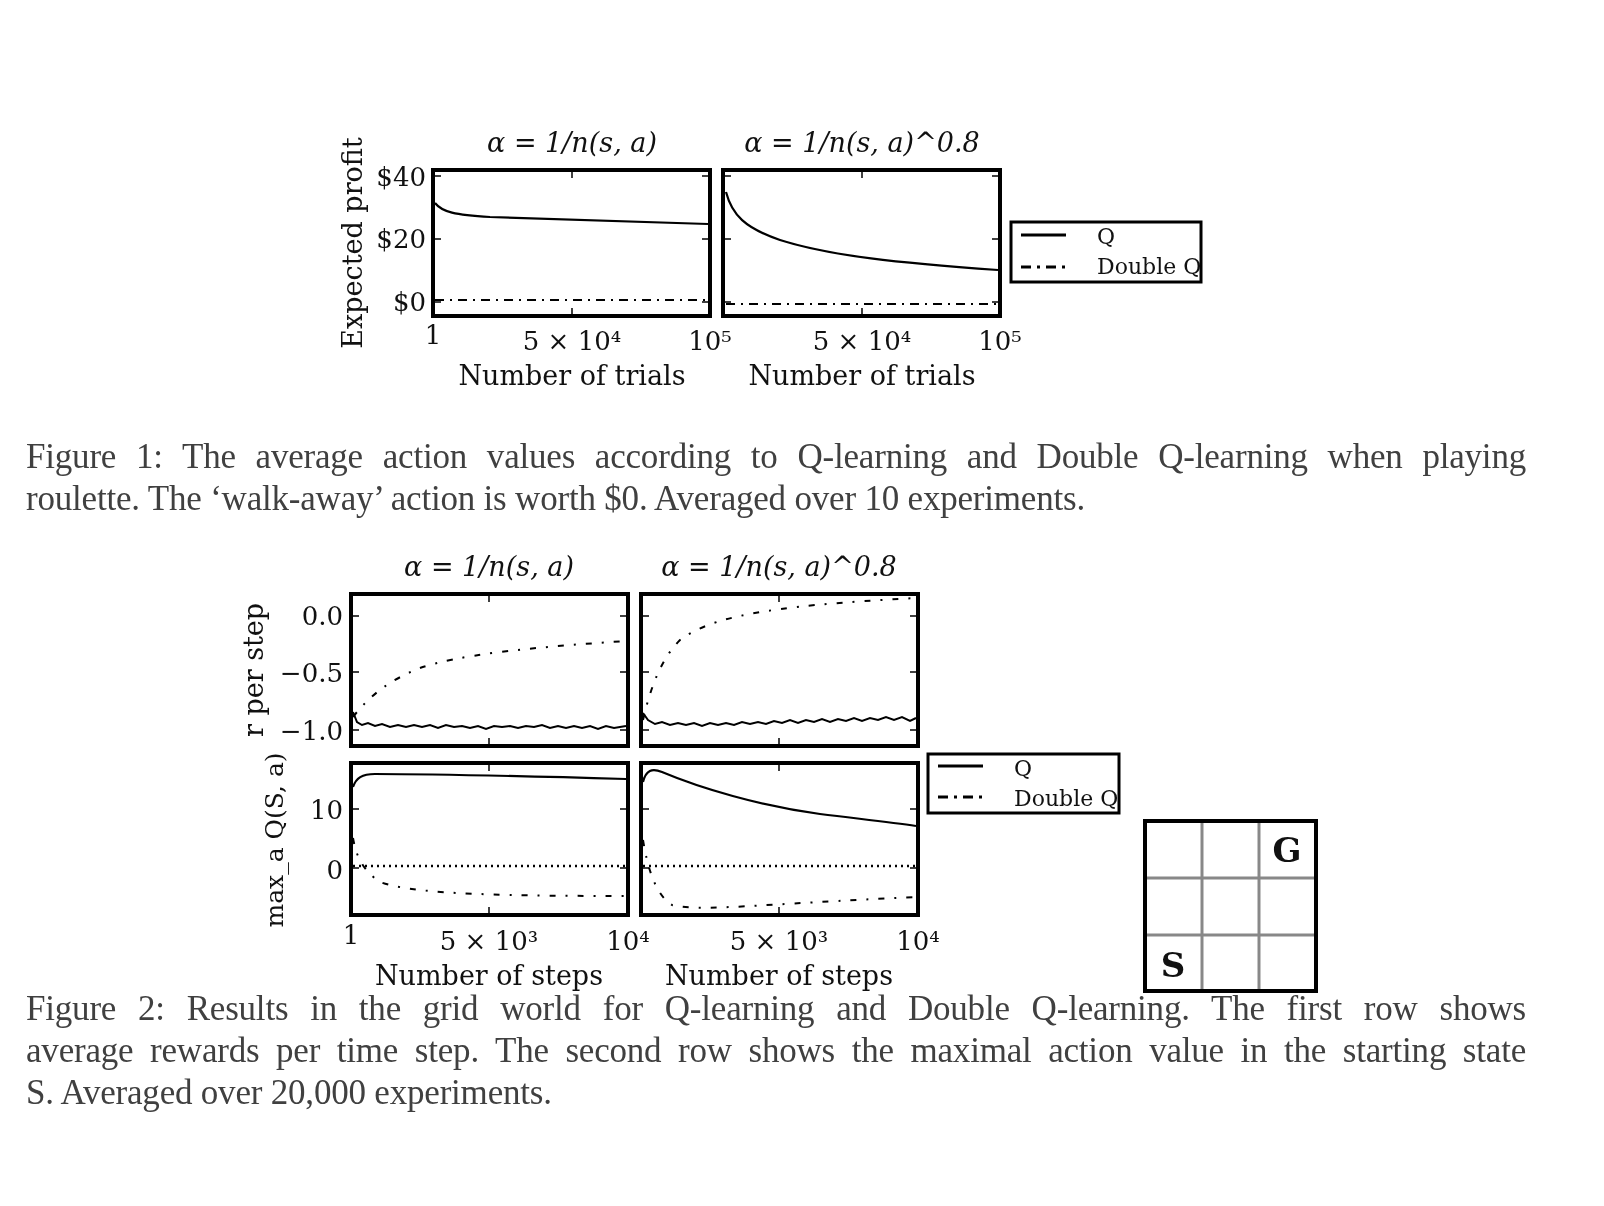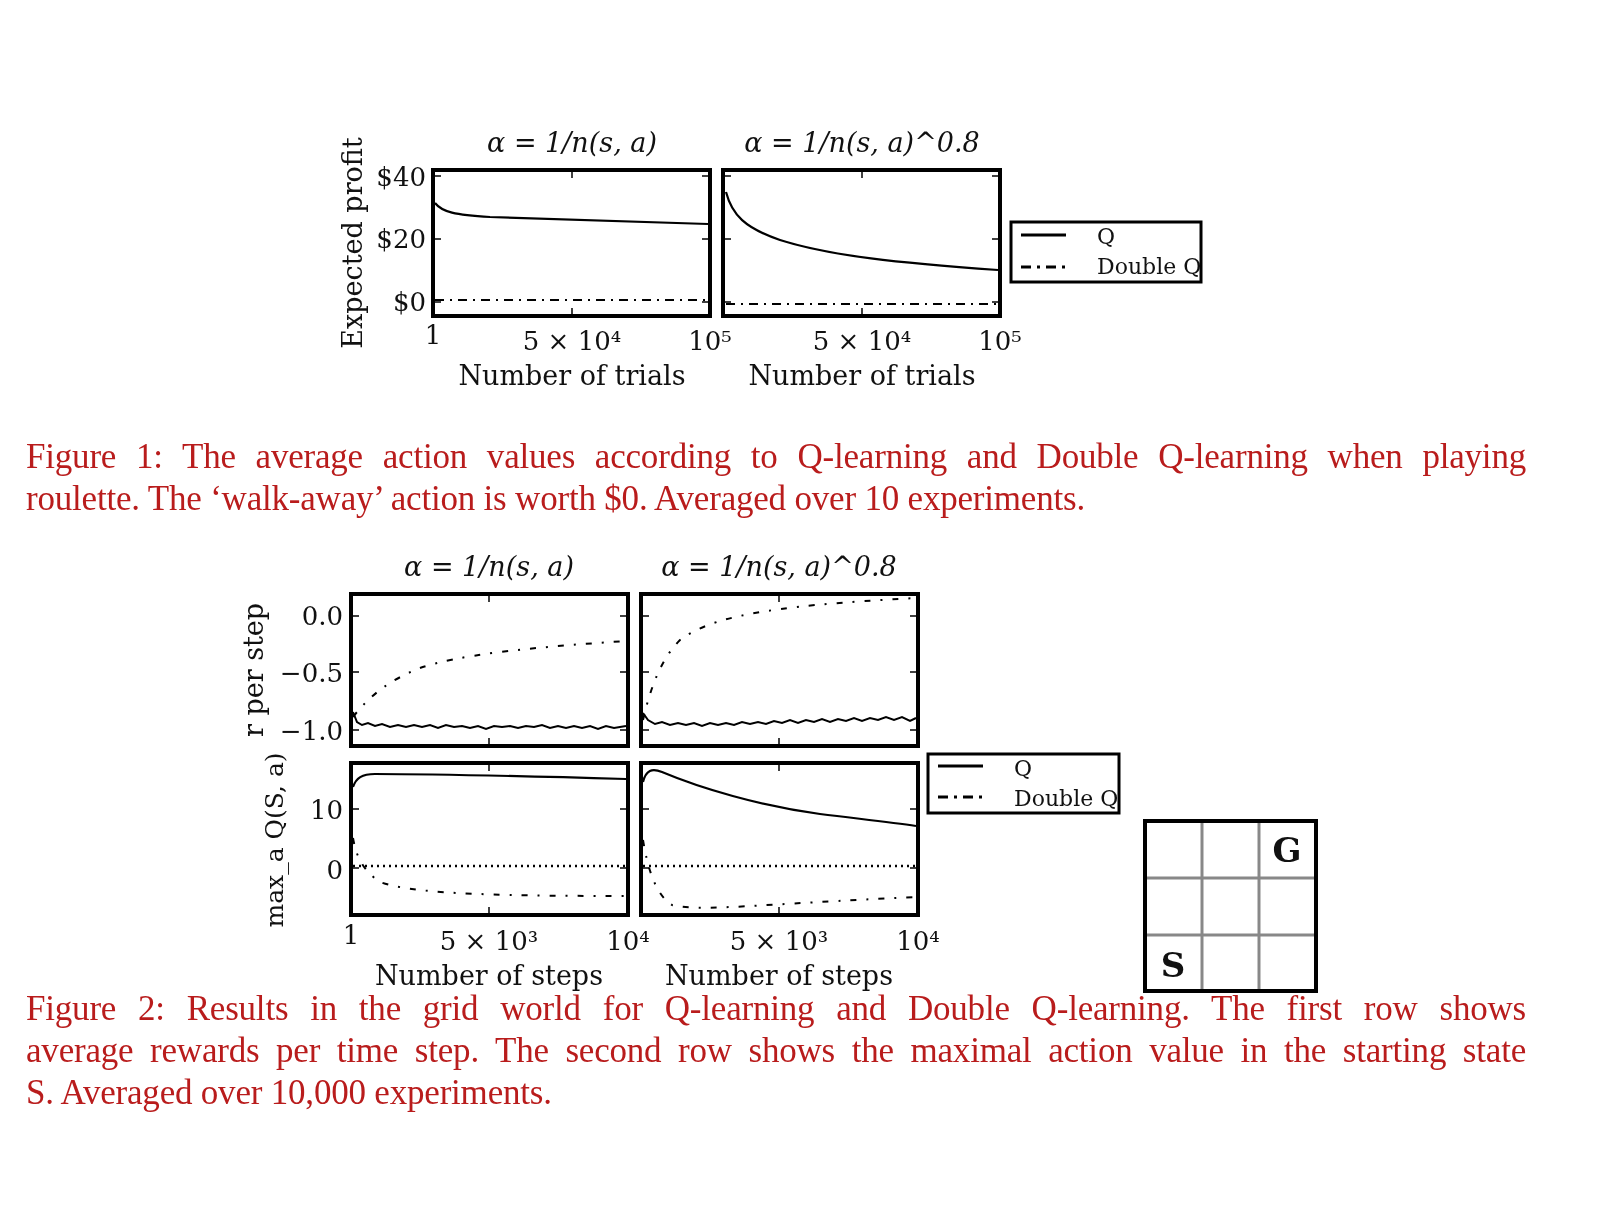--- a/index.html
+++ b/index.html
@@ -1,18 +1,18 @@
 <!DOCTYPE html>
 <html><head>
 <meta charset="utf-8">
 <style>
   html,body{margin:0;padding:0;background:#fff;}
   body{width:1604px;height:1206px;position:relative;overflow:hidden;font-family:"DejaVu Serif",serif;color:#111;}
   svg{position:absolute;left:0;top:0;}
-  .caption{position:absolute;left:26px;width:1500px;font-family:"Liberation Serif",serif;font-size:35px;line-height:42px;color:#b91c1c;text-align:justify;letter-spacing:-0.2px;}
+  .caption{position:absolute;left:26px;width:1500px;font-family:"Liberation Serif",serif;font-size:35px;line-height:42px;color:#404040;text-align:justify;letter-spacing:-0.2px;}
 </style>
 </head>
 <body>
 
 <svg width="1604" height="1206" viewBox="0 0 1604 1206" font-family="DejaVu Serif, serif" fill="#111">
 
   <g>
 
     <text transform="translate(362,243) rotate(-90)" text-anchor="middle" font-size="27">Expected profit</text>
 
@@ -179,14 +179,14 @@
 </svg>
 
 <div class="caption" style="top:436px;">
   <div style="text-align-last:justify;">Figure 1: The average action values according to Q-learning and Double Q-learning when playing</div>
   <div>roulette. The ‘walk-away’ action is worth $0. Averaged over 10 experiments.</div>
 </div>
 
 <div class="caption" style="top:988px;">
   <div style="text-align-last:justify;">Figure 2: Results in the grid world for Q-learning and Double Q-learning. The first row shows</div>
   <div style="text-align-last:justify;">average rewards per time step. The second row shows the maximal action value in the starting state</div>
-  <div>S. Averaged over 10,000 experiments.</div>
+  <div>S. Averaged over 20,000 experiments.</div>
 </div>
 
 </body></html>

